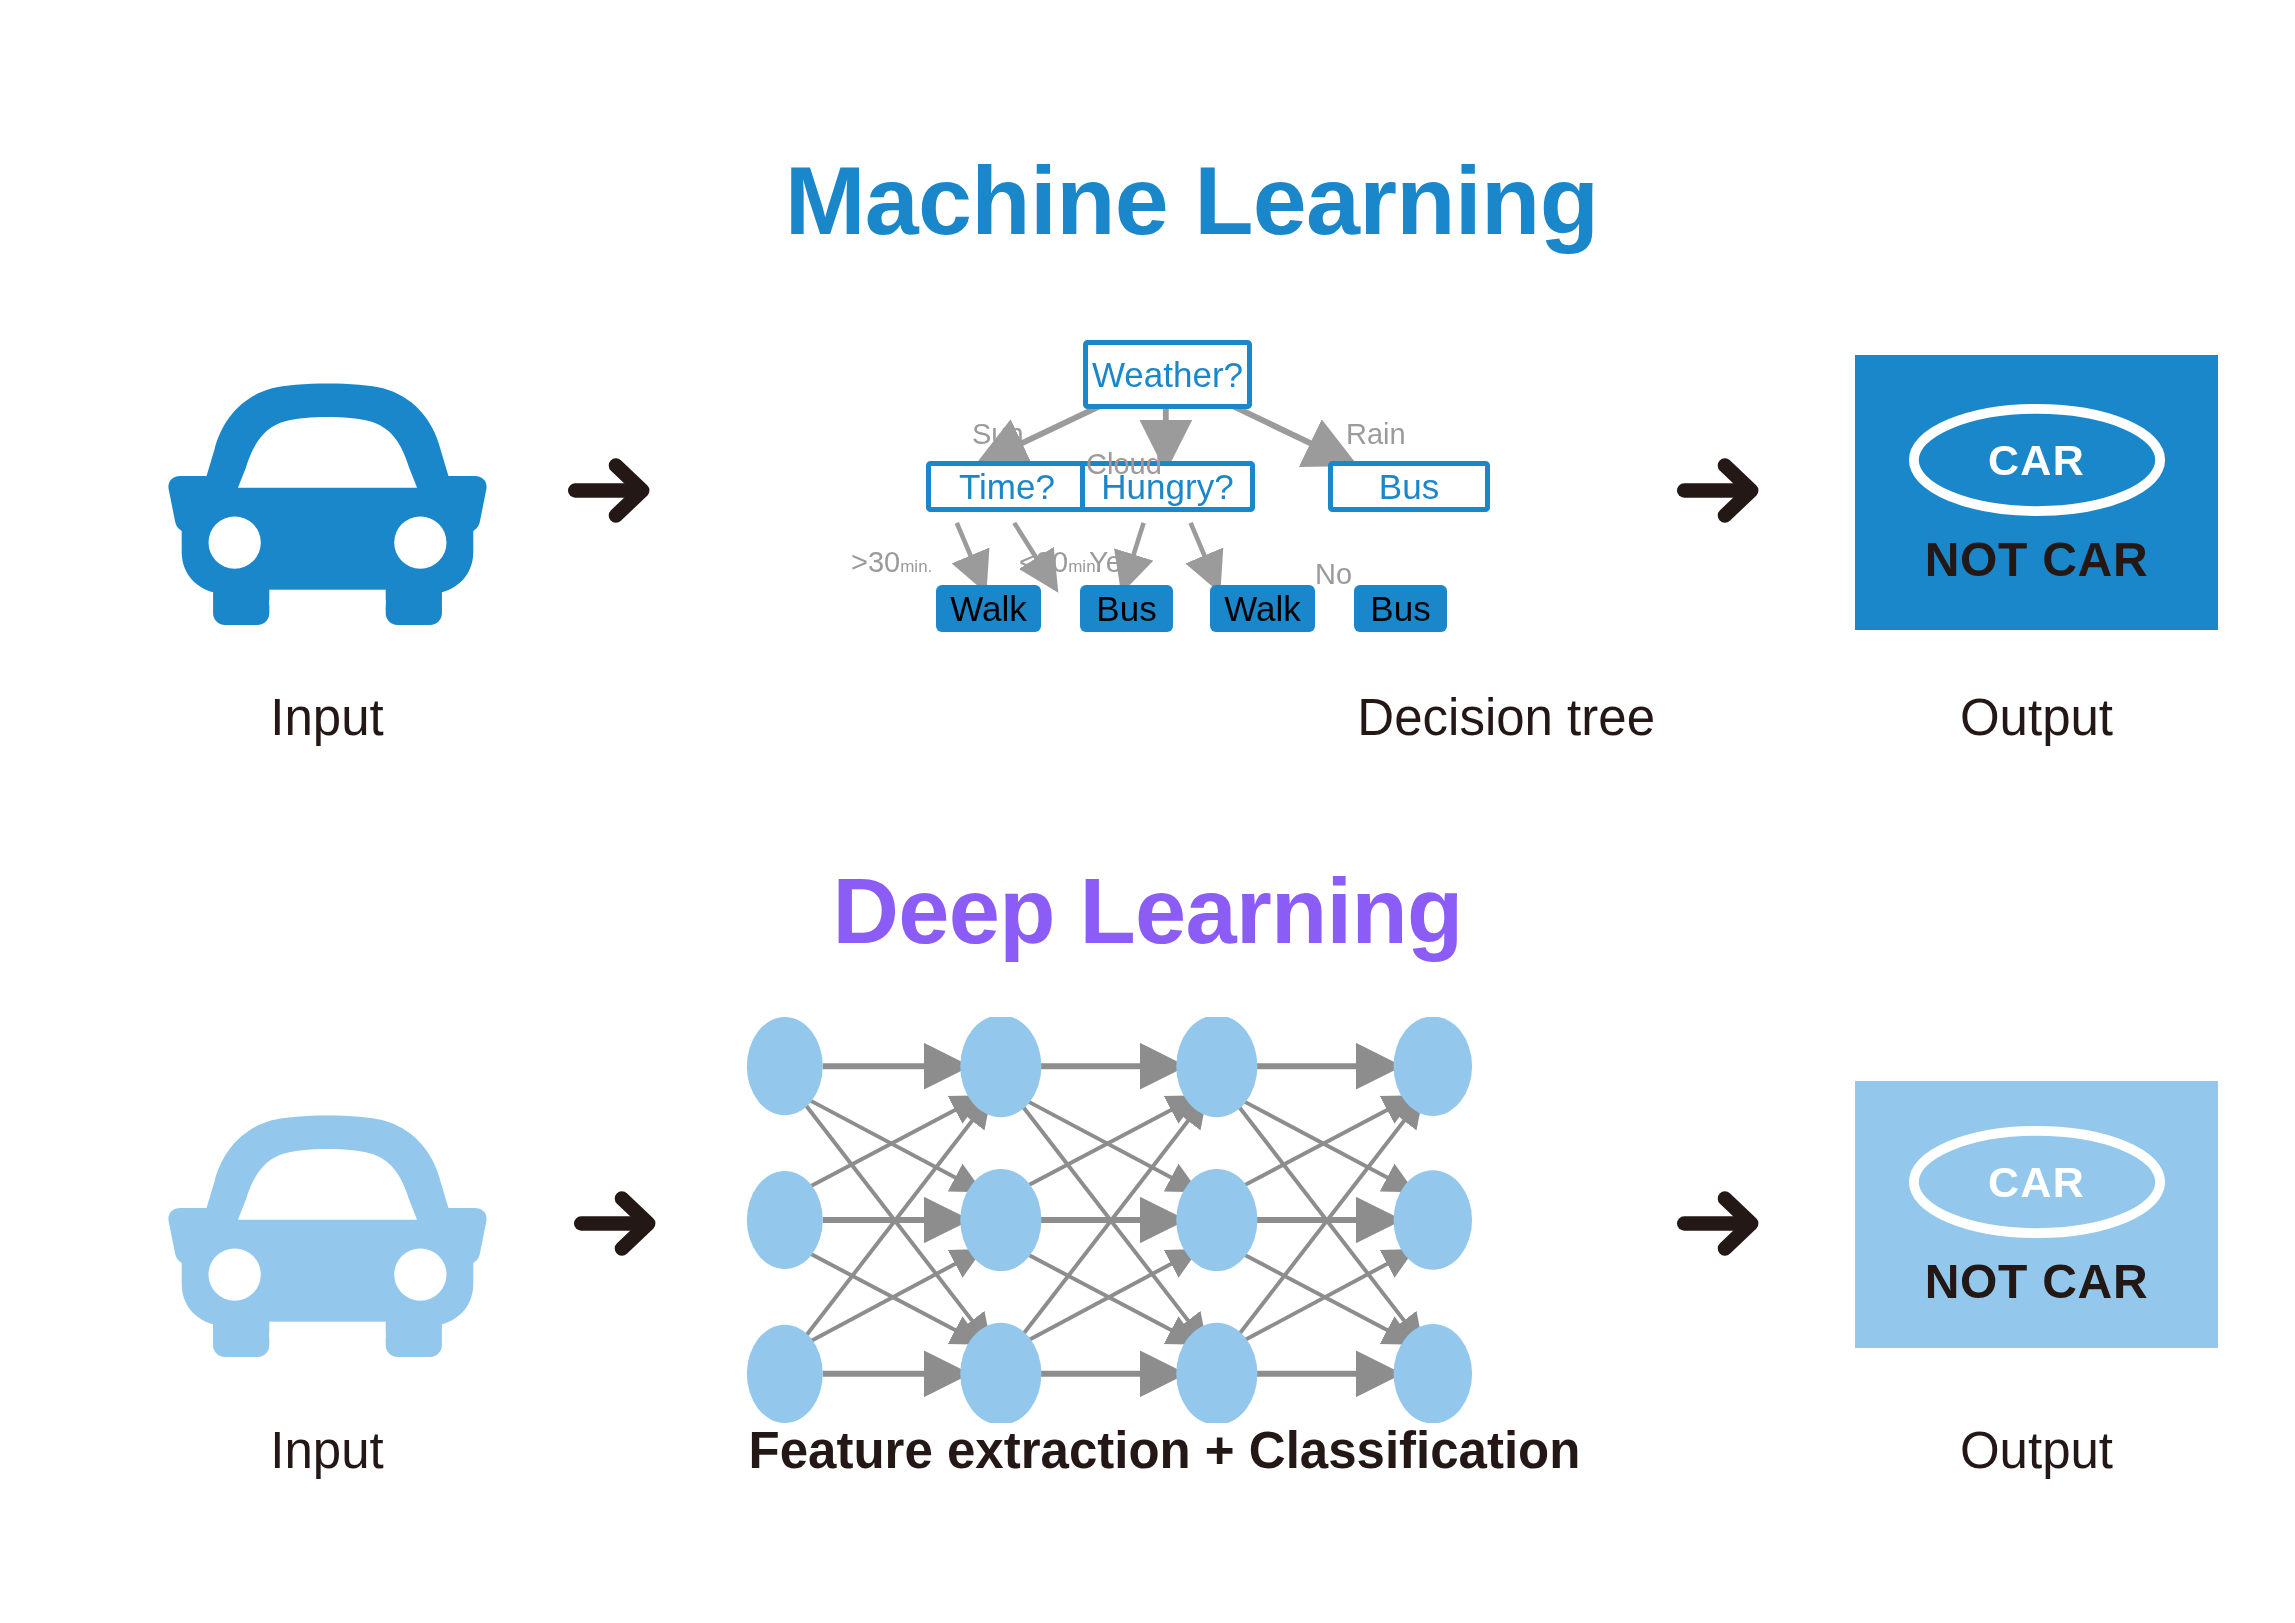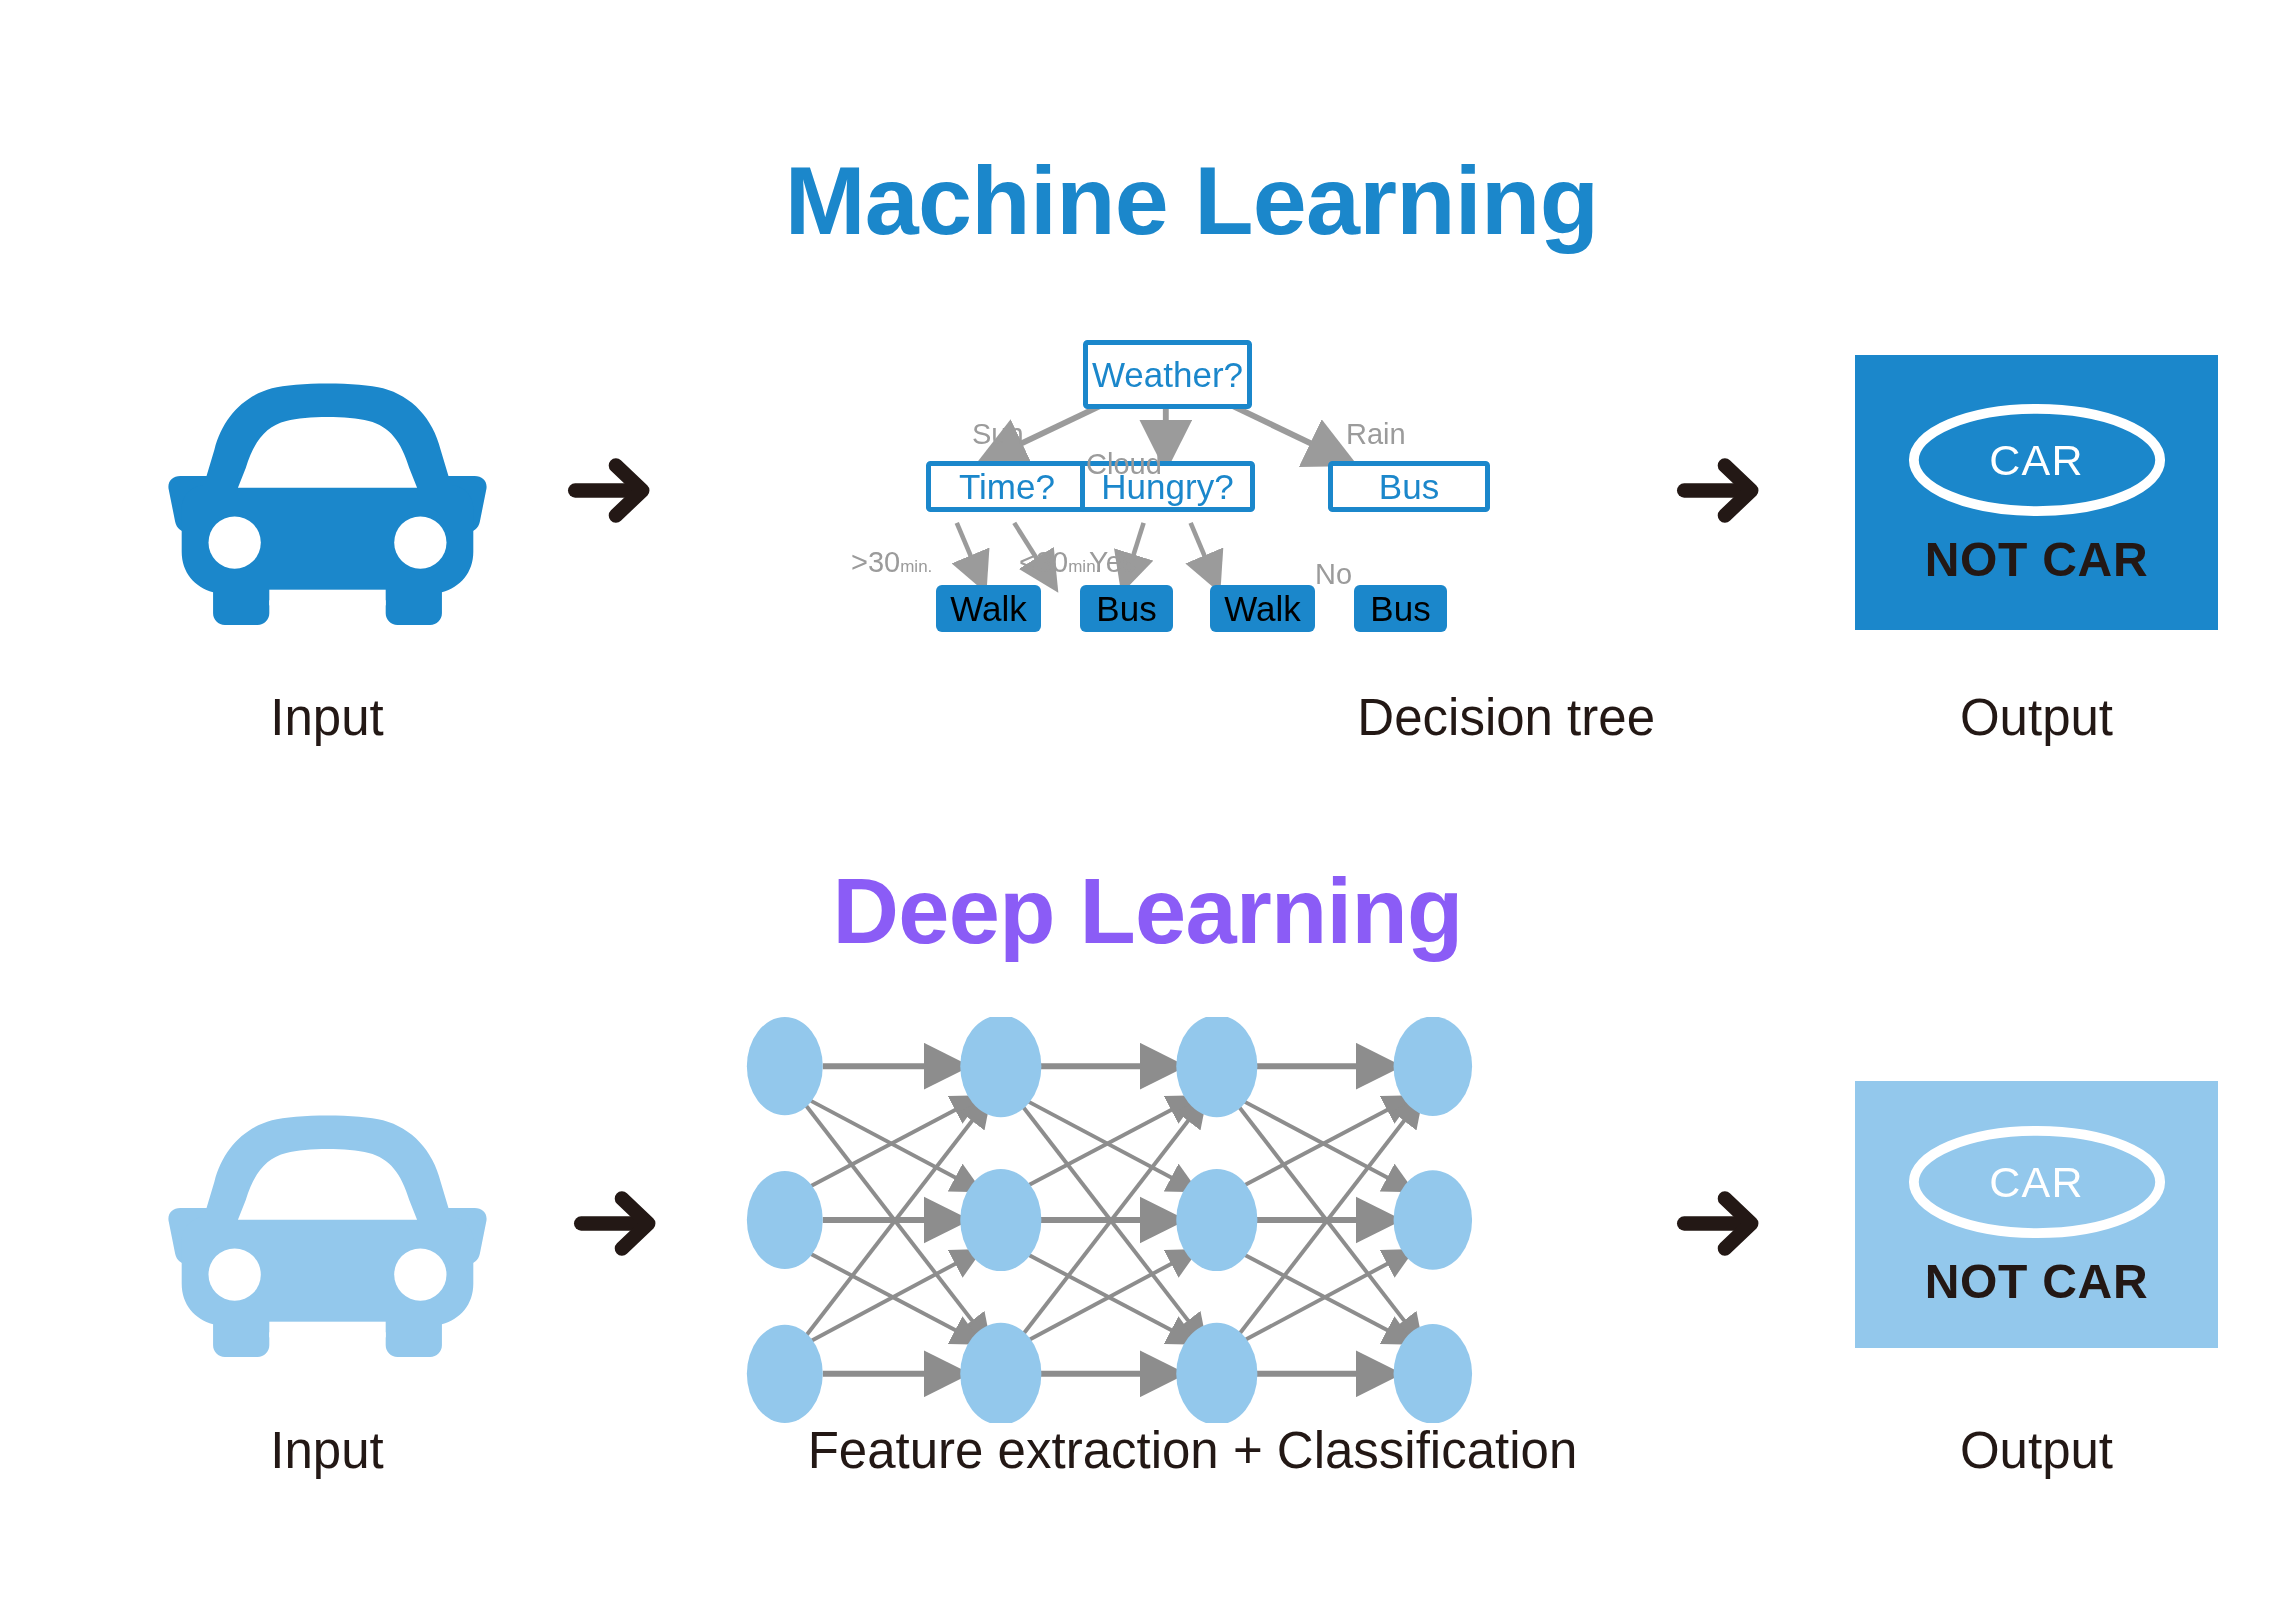--- a/index.html
+++ b/index.html
@@ -38,21 +38,21 @@
   .out-panel{
     display:flex;flex-direction:column;align-items:center;justify-content:center;
   }
   .car-badge{
     position:relative;display:flex;align-items:center;justify-content:center;
   }
   .car-badge .ell{
     position:absolute;left:0;top:0;
   }
   .car-badge .txt{
-    position:relative;color:#ffffff;font-weight:normal;font-size:43px;
+    position:relative;color:#ffffff;font-weight:bold;font-size:43px;
     letter-spacing:1.3px;line-height:1;z-index:2;
   }
   .notcar{
     color:#231815;font-weight:bold;font-size:48px;letter-spacing:0.7px;
     line-height:1;margin-top:17px;white-space:nowrap;
   }
 
   
   #tree-wrap{left:674px;top:340px;width:981px;height:307px;}
   .node{
@@ -290,21 +290,21 @@
       <ellipse cx="730" cy="75" rx="62" ry="78"></ellipse>
       <ellipse cx="730" cy="310" rx="62" ry="78"></ellipse>
       <ellipse cx="730" cy="545" rx="62" ry="78"></ellipse>
       <ellipse cx="1060" cy="75" rx="60" ry="76"></ellipse>
       <ellipse cx="1060" cy="310" rx="60" ry="76"></ellipse>
       <ellipse cx="1060" cy="545" rx="60" ry="76"></ellipse>
     </g>
   </svg>
 </div>
 
-<div class="abs caption" style="left:597px;top:1425px;width:1191px;text-align:center;">Feature extraction + Classification</div>
+<div class="abs caption" style="left:569px;top:1425px;width:1191px;text-align:center;font-weight:bold;">Feature extraction + Classification</div>
 
 <div class="abs" style="left:1675px;top:1184px;">
   <svg class="big-arrow" width="92" height="79" viewBox="0 0 140 120">
     <g stroke="#231815" stroke-width="22" stroke-linecap="round" stroke-linejoin="round" fill="none">
       <line x1="14" y1="60" x2="112" y2="60"></line>
       <polyline points="76,22 116,60 76,98"></polyline>
     </g>
   </svg>
 </div>
 

